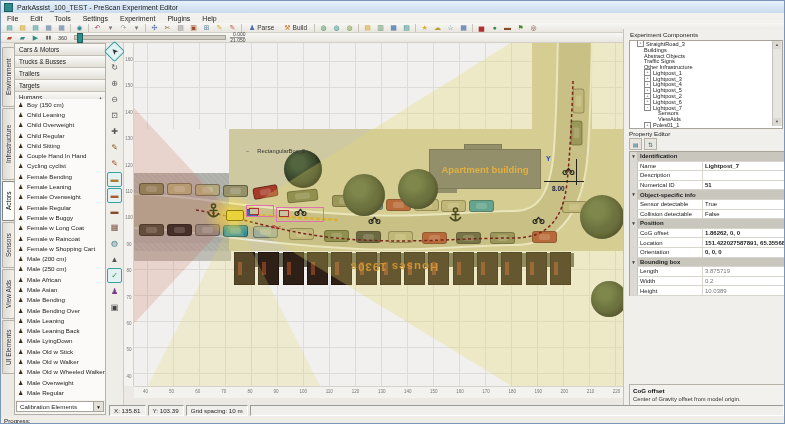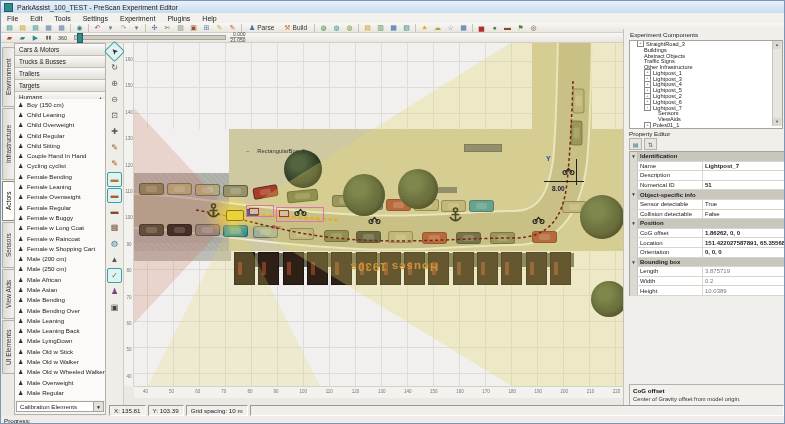--- a/index.html
+++ b/index.html
@@ -485,20 +485,23 @@
         <i></i>
       </div>
       <div class="house abs" style="left: 415.9px; top: 209px; width: 21px; height: 33px;">
         <i></i>
       </div>
     </div>
   <div id="houses-label" class="abs">Houses 1930s</div>
 
   <div id="apt-notch" class="abs"></div>
   <div id="apt-step" class="abs"></div>
+  <div id="apartment" class="abs">
+    <span class="txt">Apartment building</span>
+  </div>
 
   <div id="cars-holder">
       <div class="car abs" style="left: 5px; top: 140px; background: rgb(134, 134, 90);"></div>
       <div class="car abs" style="left: 33px; top: 140px; background: rgb(178, 170, 126);"></div>
       <div class="car abs" style="left: 61px; top: 141px; background: rgb(178, 170, 126);"></div>
       <div class="car abs" style="left: 89px; top: 142px; background: rgb(150, 145, 106);"></div>
       <div class="car abs" style="left: 119px; top: 143px; background: rgb(166, 60, 40); transform: rotate(-10deg);"></div>
       <div class="car abs" style="left: 153px; top: 147px; background: rgb(109, 114, 68); width: 31px; transform: rotate(-6deg);"></div>
       <div class="car abs" style="left: 198px; top: 152px; background: rgb(123, 123, 82);"></div>
       <div class="car abs" style="left: 224px; top: 155px; background: rgb(62, 111, 168);"></div>

